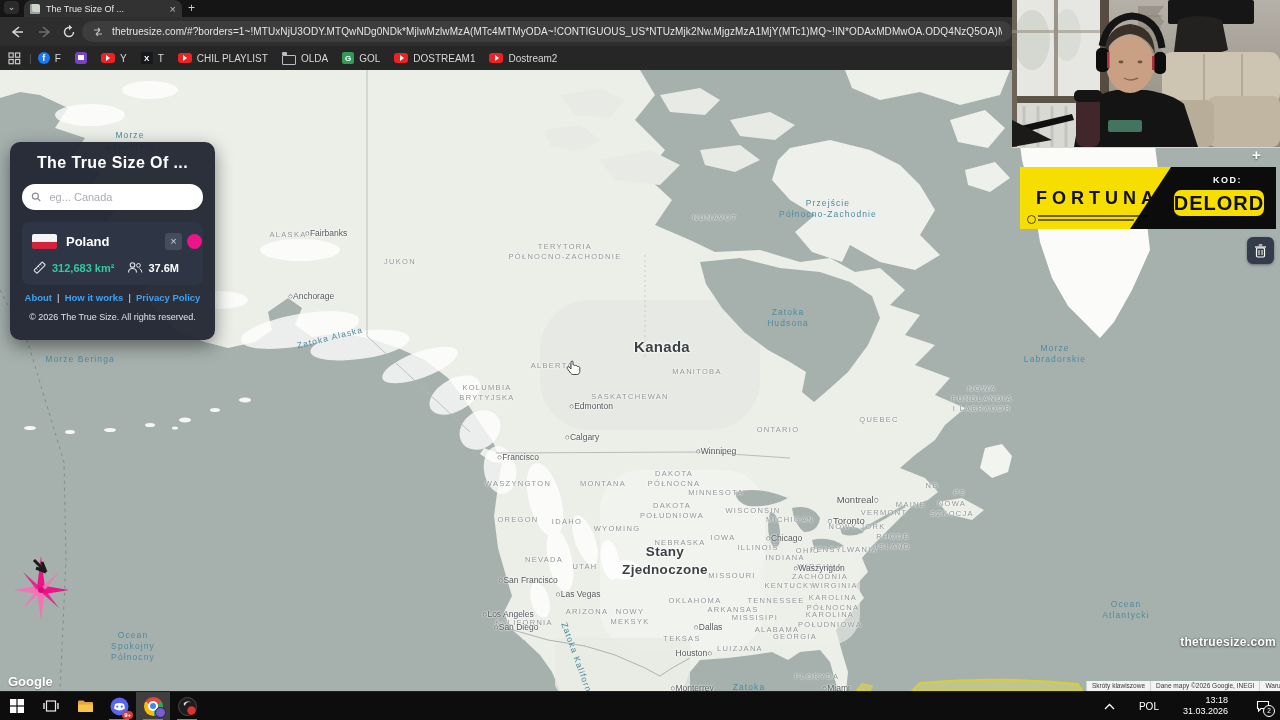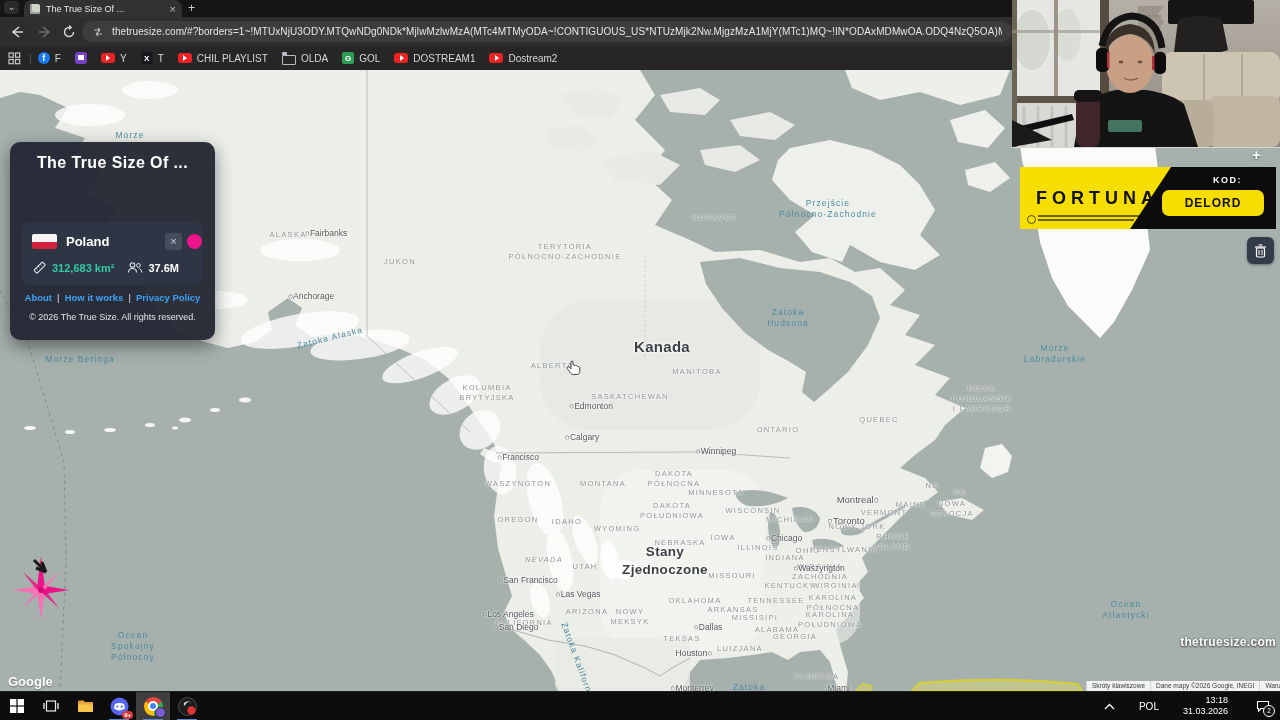--- a/index.html
+++ b/index.html
@@ -104,22 +104,22 @@
   
   .banner{position:absolute;left:1020px;top:167px;width:256px;height:62px;z-index:6;background:#0c0c0c;}
   .ban-yellow{position:absolute;left:0;top:0;width:100%;height:100%;background:#f6de00;
     clip-path:polygon(0 0,59% 0,43% 100%,0 100%);}
   .ban-brand{position:absolute;left:16px;top:21px;color:#101010;font-size:18px;font-weight:800;
     letter-spacing:5px;}
   .ban-line{position:absolute;height:2px;background:rgba(0,0,0,.55);}
   .ban-badge{position:absolute;left:7px;top:48px;width:7px;height:7px;border:1px solid rgba(0,0,0,.65);
     border-radius:50%;}
   .ban-kod{position:absolute;right:34px;top:8px;color:#fff;font-size:9px;font-weight:800;letter-spacing:1.5px;}
-  .ban-code{position:absolute;right:12px;top:23px;width:102px;height:26px;background:#f6de00;border-radius:7px;
-    color:#101010;font-size:12px;font-weight:800;letter-spacing:1px;display:flex;align-items:center;
+  .ban-code{position:absolute;right:12px;top:23px;width:90px;height:26px;background:#f6de00;border-radius:7px;
+    color:#101010;font-size:20px;font-weight:800;letter-spacing:1px;display:flex;align-items:center;
     justify-content:center;}
 
   
   .taskbar{position:absolute;left:0;top:691px;width:1280px;height:29px;background:#0d0d0d;z-index:10;
     display:flex;align-items:center;border-top:1px solid #1f1f1f;box-sizing:border-box;}
   .tb-start{width:34px;height:29px;display:flex;align-items:center;justify-content:center;flex:none;}
   .tb-search{width:191px;height:23px;background:#f2f2f2;display:flex;align-items:center;gap:6px;
     padding:0 8px;box-sizing:border-box;flex:none;}
   .tb-search input{border:none;outline:none;background:transparent;font-size:10px;color:#3c3c3c;width:100%;
     font-family:"Liberation Sans",sans-serif;}
@@ -238,21 +238,21 @@
         <div class="ml state" style="left: 630px; top: 397px; transform: translate(-50%, -50%);">SASKATCHEWAN</div>
         <div class="ml state" style="left: 697px; top: 372px; transform: translate(-50%, -50%);">MANITOBA</div>
         <div class="ml state" style="left: 778px; top: 430px; transform: translate(-50%, -50%);">ONTARIO</div>
         <div class="ml state" style="left: 879px; top: 420px; transform: translate(-50%, -50%);">QUEBEC</div>
         <div class="ml state" style="left: 982px; top: 399px; transform: translate(-50%, -50%);">NOWA
 FUNDLANDIA
 I LABRADOR</div>
         <div class="ml state" style="left: 518px; top: 484px; transform: translate(-50%, -50%);">WASZYNGTON</div>
         <div class="ml state" style="left: 518px; top: 520px; transform: translate(-50%, -50%);">OREGON</div>
         <div class="ml state" style="left: 524px; top: 592px; transform: translate(-50%, -50%); margin-top: 31px;">KALIFORNIA</div>
-        <div class="ml state" style="left: 544px; top: 560px; transform: translate(-50%, -50%); font-style: italic;">NEVADA</div>
+        <div class="ml state" style="left: 544px; top: 560px; transform: translate(-50%, -50%);">NEVADA</div>
         <div class="ml state" style="left: 567px; top: 522px; transform: translate(-50%, -50%);">IDAHO</div>
         <div class="ml state" style="left: 603px; top: 484px; transform: translate(-50%, -50%);">MONTANA</div>
         <div class="ml state" style="left: 617px; top: 529px; transform: translate(-50%, -50%);">WYOMING</div>
         <div class="ml state" style="left: 585px; top: 567px; transform: translate(-50%, -50%);">UTAH</div>
         <div class="ml state" style="left: 587px; top: 612px; transform: translate(-50%, -50%);">ARIZONA</div>
         <div class="ml state" style="left: 630px; top: 617px; transform: translate(-50%, -50%);">NOWY
 MEKSYK</div>
         <div class="ml state" style="left: 674px; top: 479px; transform: translate(-50%, -50%);">DAKOTA
 PÓŁNOCNA</div>
         <div class="ml state" style="left: 672px; top: 511px; transform: translate(-50%, -50%);">DAKOTA
@@ -450,20 +450,27 @@
           <span class="bmi youtube">
             <span class="tri"></span>
           </span>
           <span class="bml">Dostream2</span>
         </div>
       </div>
   </div>
 
   <div class="panel">
     <div class="panel-title">The True Size Of ...</div>
+    <div class="searchwrap">
+      <svg width="12" height="12" viewBox="0 0 12 12">
+        <circle cx="5" cy="5" r="3.4" fill="none" stroke="#8a8f98" stroke-width="1.4"></circle>
+        <line x1="7.6" y1="7.6" x2="10.6" y2="10.6" stroke="#8a8f98" stroke-width="1.4"></line>
+      </svg>
+      <input placeholder="eg... Canada" style="">
+    </div>
     <div class="ccard">
       <div class="flag">
           <div class="t"></div>
           <div class="b"></div>
         </div>
       <div class="cname">Poland</div>
       <div class="cclose">×</div>
       <div class="cswatch"></div>
       <div class="cstats">
         <svg width="15" height="15" viewBox="0 0 15 15">

